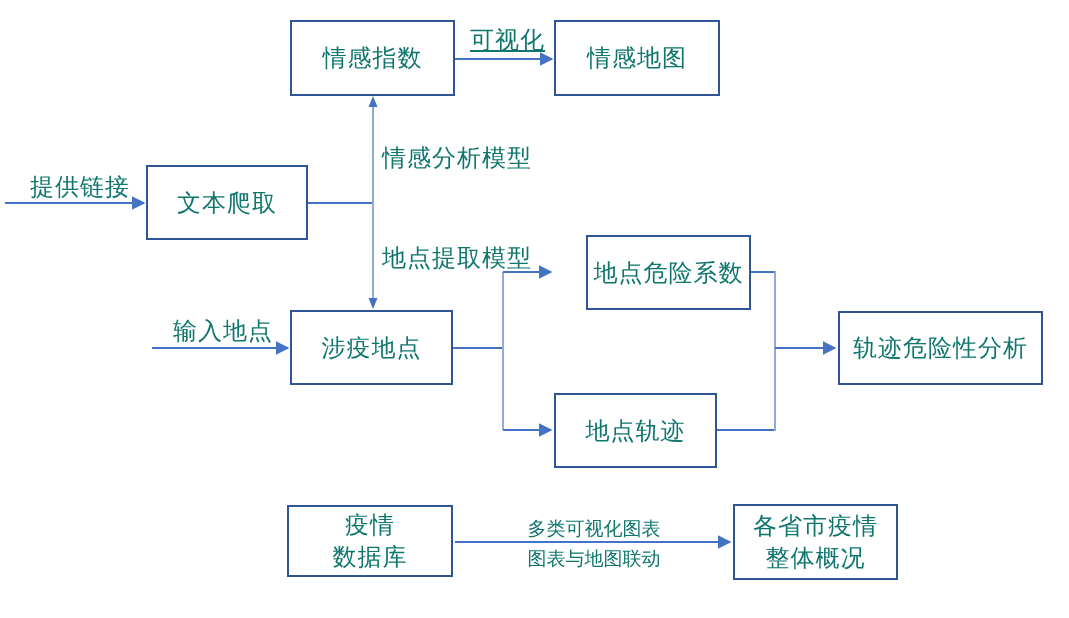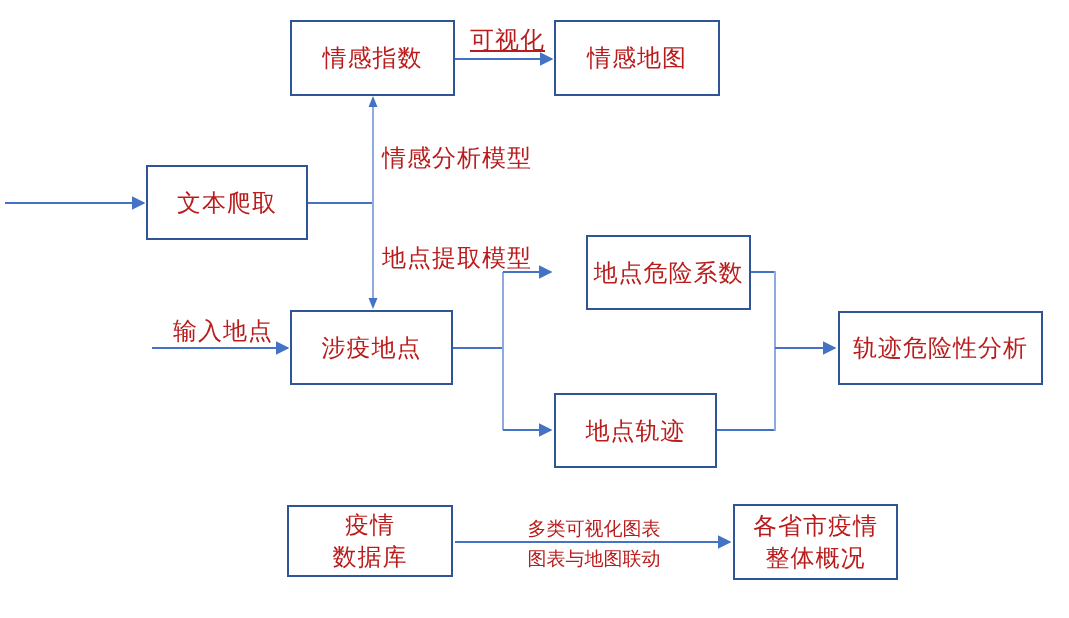--- a/index.html
+++ b/index.html
@@ -1,21 +1,21 @@
 <!DOCTYPE html>
 <html><head>
 <meta charset="utf-8">
 <style>
   html,body{margin:0;padding:0;background:#ffffff;}
   .canvas{
     position:relative;
     width:1069px;height:618px;
     background:#ffffff;
     font-family:"Liberation Sans","DejaVu Sans",sans-serif;
-    color:#b91c1c;
+    color:#0f766e;
     overflow:hidden;
   }
   .connectors{position:absolute;left:0;top:0;width:1069px;height:618px;z-index:1;}
   .node{
     position:absolute;
     box-sizing:border-box;
     border:2px solid #2f5597;
     background:#ffffff;
     display:flex;
     flex-direction:column;
@@ -106,20 +106,21 @@
   <div class="node small" style="left:287px;top:505px;width:166px;height:72px;">
     <span>疫情</span>
     <span>数据库</span>
   </div>
 
   <div class="node" style="left:733px;top:504px;width:165px;height:76px;">
     <span>各省市疫情</span>
     <span>整体概况</span>
   </div>
 
+  <div class="lbl" style="left:30px;top:171px;">提供链接</div>
 
   <div class="lbl" style="left:470px;top:24px;text-decoration:underline;">可视化</div>
 
   <div class="lbl" style="left:382px;top:142px;">情感分析模型</div>
 
   <div class="lbl" style="left:382px;top:242px;">地点提取模型</div>
 
   <div class="lbl" style="left:173px;top:315px;">输入地点</div>
 
   <div class="lbl small centered" style="left:524px;top:516px;width:140px;">多类可视化图表</div>

